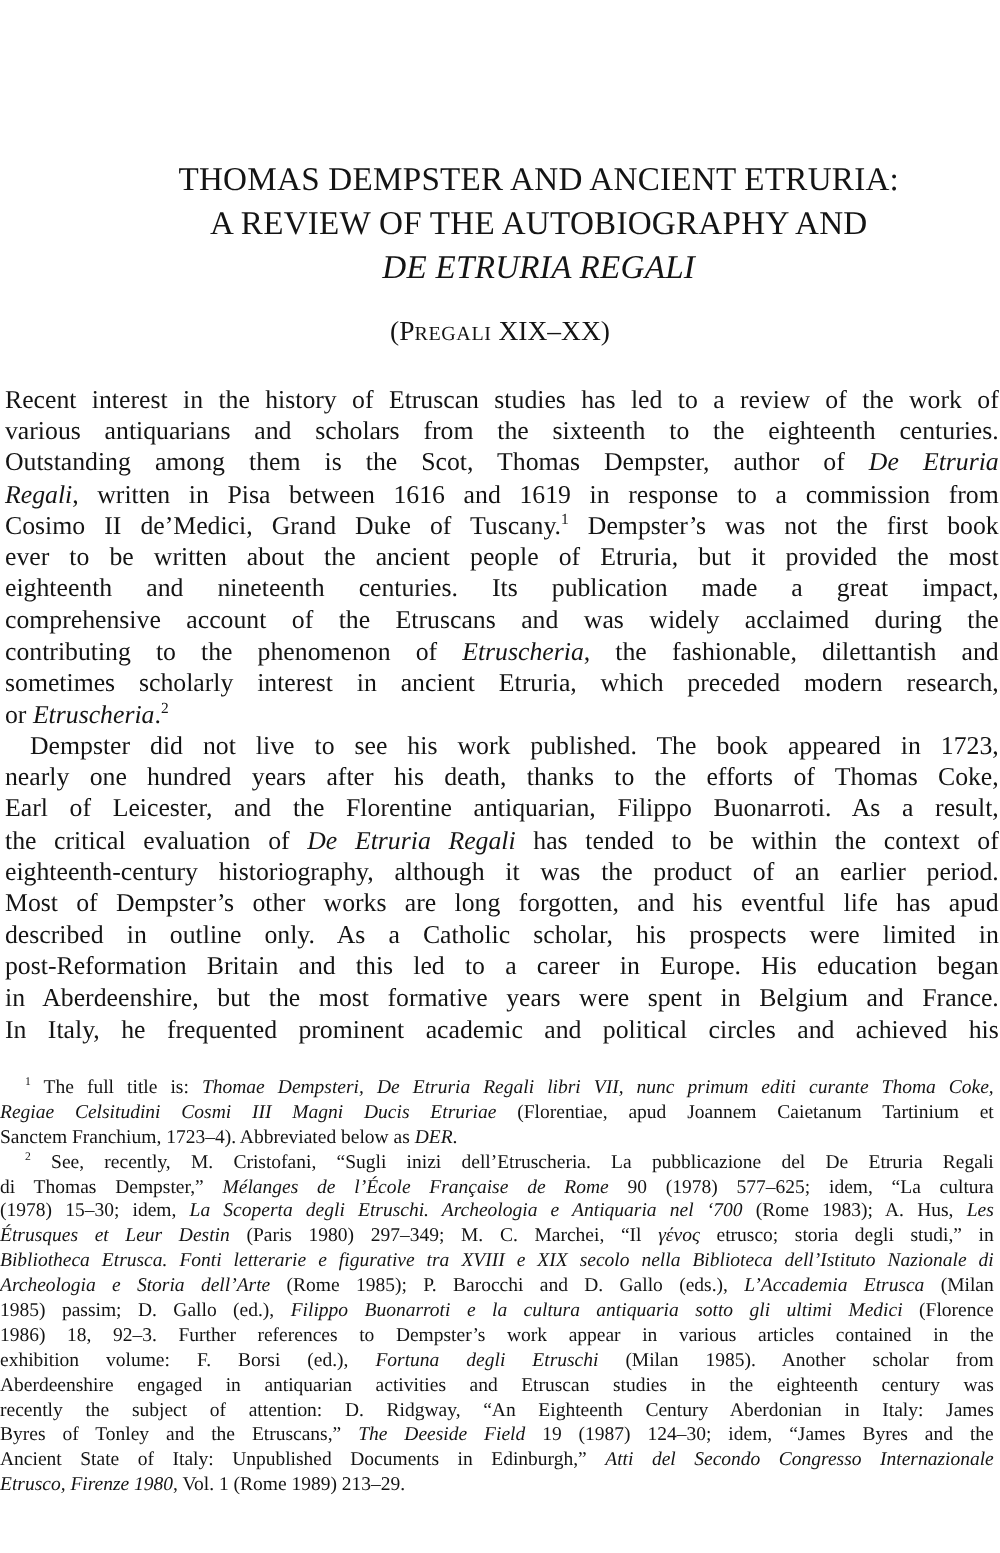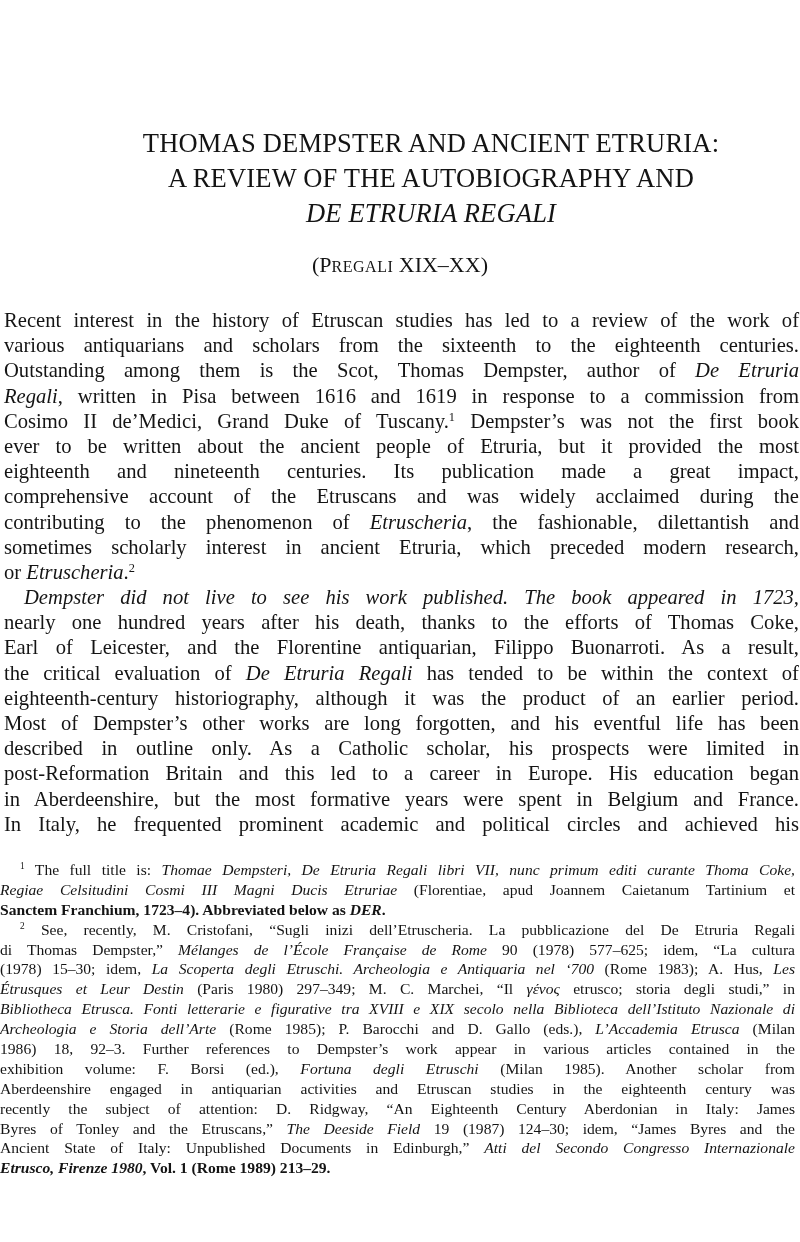--- a/index.html
+++ b/index.html
@@ -57,37 +57,37 @@
     .bline {
       height: 25.2px;
       font-size: 20.6px;
       line-height: 25.2px;
       text-align: justify;
       text-align-last: justify;
       white-space: nowrap;
       overflow: visible;
     }
     .bline.last { text-align-last: left; }
-    .bline.indent { padding-left: 20px; font-style: italic; }
+    .bline.indent { padding-left: 20px; }
 
     .notes {
       position: absolute;
       top: 860px;
       left: 0;
       width: 795px;
     }
     .nline {
       height: 19.9px;
       font-size: 15.6px;
       line-height: 19.9px;
       text-align: justify;
       text-align-last: justify;
       white-space: nowrap;
     }
-    .nline.last { text-align-last: left; font-weight: bold; }
+    .nline.last { text-align-last: left; }
     .nline.indent { padding-left: 20px; }
     i { font-style: italic; }
     sup { font-size: 0.6em; vertical-align: 0.6em; line-height: 0; }
   </style>
 </head>
 <body>
 
 <div class="page">
 
   <div class="title-block">
@@ -110,40 +110,41 @@
       <div class="bline"><span>eighteenth and nineteenth centuries. Its publication made a great impact,</span></div>
       <div class="bline"><span>comprehensive account of the Etruscans and was widely acclaimed during the</span></div>
       <div class="bline"><span>contributing to the phenomenon of </span><i>Etruscheria</i><span>, the fashionable, dilettantish and</span></div>
       <div class="bline"><span>sometimes scholarly interest in ancient Etruria, which preceded modern research,</span></div>
       <div class="bline last"><span>or </span><i>Etruscheria</i><span>.</span><sup>2</sup></div>
       <div class="bline indent"><span>Dempster did not live to see his work published. The book appeared in 1723,</span></div>
       <div class="bline"><span>nearly one hundred years after his death, thanks to the efforts of Thomas Coke,</span></div>
       <div class="bline"><span>Earl of Leicester, and the Florentine antiquarian, Filippo Buonarroti. As a result,</span></div>
       <div class="bline"><span>the critical evaluation of </span><i>De Etruria Regali</i><span> has tended to be within the context of</span></div>
       <div class="bline"><span>eighteenth-century historiography, although it was the product of an earlier period.</span></div>
-      <div class="bline"><span>Most of Dempster’s other works are long forgotten, and his eventful life has been</span></div>
+      <div class="bline"><span>Most of Dempster’s other works are long forgotten, and his eventful life has apud</span></div>
       <div class="bline"><span>described in outline only. As a Catholic scholar, his prospects were limited in</span></div>
       <div class="bline"><span>post-Reformation Britain and this led to a career in Europe. His education began</span></div>
       <div class="bline"><span>in Aberdeenshire, but the most formative years were spent in Belgium and France.</span></div>
       <div class="bline"><span>In Italy, he frequented prominent academic and political circles and achieved his</span></div>
     </div>
 
   <div class="notes" id="footnotes">
       <div>
         <div class="nline indent"><sup>1</sup><span> The full title is: </span><i>Thomae Dempsteri, De Etruria Regali libri VII, nunc primum editi curante Thoma Coke,</i></div>
         <div class="nline"><i>Regiae Celsitudini Cosmi III Magni Ducis Etruriae</i><span> (Florentiae, apud Joannem Caietanum Tartinium et</span></div>
         <div class="nline last"><span>Sanctem Franchium, 1723–4). Abbreviated below as </span><i>DER</i><span>.</span></div>
       </div>
       <div>
         <div class="nline indent"><sup>2</sup><span> See, recently, M. Cristofani, “Sugli inizi dell’Etruscheria. La pubblicazione del De Etruria Regali</span></div>
         <div class="nline"><span>di Thomas Dempster,” </span><i>Mélanges de l’École Française de Rome</i><span> 90 (1978) 577–625; idem, “La cultura</span></div>
         <div class="nline"><span>(1978) 15–30; idem, </span><i>La Scoperta degli Etruschi. Archeologia e Antiquaria nel ‘700</i><span> (Rome 1983); A. Hus, </span><i>Les</i></div>
         <div class="nline"><i>Étrusques et Leur Destin</i><span> (Paris 1980) 297–349; M. C. Marchei, “Il </span><i>γένος</i><span> etrusco; storia degli studi,” in</span></div>
         <div class="nline"><i>Bibliotheca Etrusca. Fonti letterarie e figurative tra XVIII e XIX secolo nella Biblioteca dell’Istituto Nazionale di</i></div>
         <div class="nline"><i>Archeologia e Storia dell’Arte</i><span> (Rome 1985); P. Barocchi and D. Gallo (eds.), </span><i>L’Accademia Etrusca</i><span> (Milan</span></div>
+        <div class="nline"><span>1985) passim; D. Gallo (ed.), </span><i>Filippo Buonarroti e la cultura antiquaria sotto gli ultimi Medici</i><span> (Florence</span></div>
         <div class="nline"><span>1986) 18, 92–3. Further references to Dempster’s work appear in various articles contained in the</span></div>
         <div class="nline"><span>exhibition volume: F. Borsi (ed.), </span><i>Fortuna degli Etruschi</i><span> (Milan 1985). Another scholar from</span></div>
         <div class="nline"><span>Aberdeenshire engaged in antiquarian activities and Etruscan studies in the eighteenth century was</span></div>
         <div class="nline"><span>recently the subject of attention: D. Ridgway, “An Eighteenth Century Aberdonian in Italy: James</span></div>
         <div class="nline"><span>Byres of Tonley and the Etruscans,” </span><i>The Deeside Field</i><span> 19 (1987) 124–30; idem, “James Byres and the</span></div>
         <div class="nline"><span>Ancient State of Italy: Unpublished Documents in Edinburgh,” </span><i>Atti del Secondo Congresso Internazionale</i></div>
         <div class="nline last"><i>Etrusco, Firenze 1980</i><span>, Vol. 1 (Rome 1989) 213–29.</span></div>
       </div>
     </div>
 

